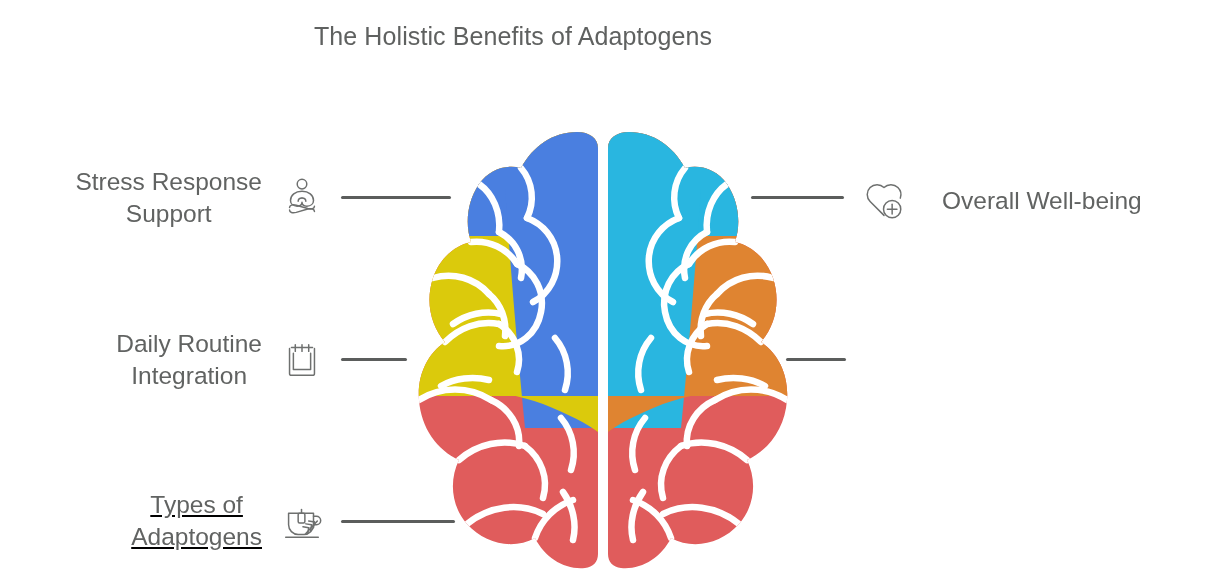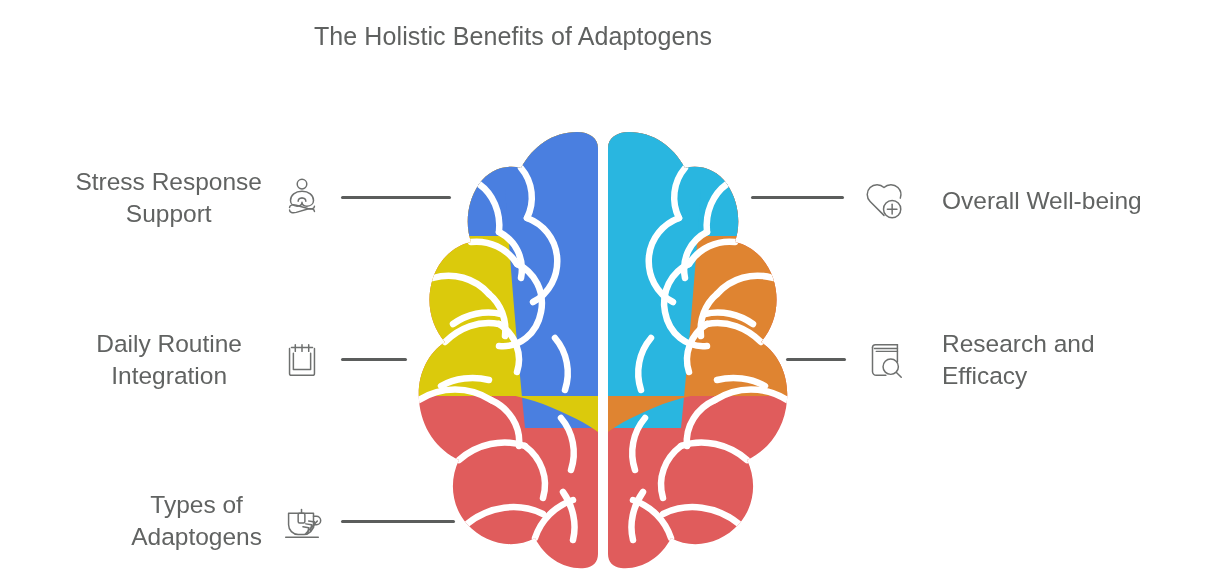--- a/index.html
+++ b/index.html
@@ -218,37 +218,37 @@
         <path class="ico" d="M24,24 C26.5,24 28,25.5 28,27.5"></path>
         <path class="ico" d="M11,34 C11,31.5 14,30.5 18,31.5 L30,35
                               C34,36 37,35 37,32.5"></path>
         <path class="ico" d="M37,38 C37,35.5 34,34.5 30,35.5 L18,39
                               C14,40 11,39 11,36.5"></path>
       </svg>
     </div>
   </div>
   <div class="connector" style="left:341px; top:196px; width:110px;"></div>
 
-  <div class="label-row label-left" style="right:880px; top:328px;gap:20px;">
+  <div class="label-row label-left" style="right:880px; top:328px;">
     <div class="label-text">Daily Routine
 Integration</div>
     <div class="icon-box">
       <svg viewBox="0 0 48 48" xmlns="http://www.w3.org/2000/svg">
         <path class="ico" d="M11,12 L11,38 C11,39.2 11.9,40 13,40 L35,40 C36.1,40 37,39.2 37,38 L37,12"></path>
         <path class="ico" d="M15,17 L15,34 L33,34 L33,17"></path>
         <line class="ico" x1="17" y1="8" x2="17" y2="15"></line>
         <line class="ico" x1="24" y1="8" x2="24" y2="15"></line>
         <line class="ico" x1="31" y1="8" x2="31" y2="15"></line>
         <line class="ico" x1="13" y1="11" x2="35" y2="11"></line>
       </svg>
     </div>
   </div>
   <div class="connector" style="left:341px; top:358px; width:66px;"></div>
 
-  <div class="label-row label-left" style="right:880px; top:489px;">
+  <div class="label-row label-left" style="right:880px; top:489px;text-decoration:underline;">
     <div class="label-text">Types of
 Adaptogens</div>
     <div class="icon-box">
       <svg viewBox="0 0 48 48" xmlns="http://www.w3.org/2000/svg">
         <path class="ico" d="M10,16 L10,28 C10,33.5 14.5,38 20,38 L26,38
                               C31.5,38 36,33.5 36,28 L36,16 Z"></path>
         <path class="ico" d="M36,19 L39,19 C41.5,19 43.5,21 43.5,23.5
                               C43.5,26 41.5,28 39,28 L36,28"></path>
         <rect class="ico" x="20" y="16" width="7" height="10" rx="1.5"></rect>
         <line class="ico" x1="23.5" y1="12" x2="23.5" y2="16"></line>
@@ -269,30 +269,15 @@
                               C41.5,13 42.3,17.3 41,21"></path>
         <circle class="ico" cx="32.5" cy="32.5" r="9"></circle>
         <line class="ico" x1="32.5" y1="27.5" x2="32.5" y2="37.5"></line>
         <line class="ico" x1="27.5" y1="32.5" x2="37.5" y2="32.5"></line>
       </svg>
     </div>
     <div class="label-text">Overall Well-being</div>
   </div>
   <div class="connector" style="left:751px; top:196px; width:93px;"></div>
 
-  <div class="label-row label-right" style="left:860px; top:328px;">
-    <div class="icon-box">
-      <svg viewBox="0 0 48 48" xmlns="http://www.w3.org/2000/svg">
-        <path class="ico" d="M12,11 C12,9.3 13.3,8 15,8 L38,8"></path>
-        <path class="ico" d="M14,12 L38,12"></path>
-        <path class="ico" d="M38,8 L38,26"></path>
-        <path class="ico" d="M12,11 L12,36 C12,38.2 13.8,40 16,40 L26,40"></path>
-        <path class="ico" d="M38,15 L16,15"></path>
-        <circle class="ico" cx="31" cy="31" r="8"></circle>
-        <line class="ico" x1="37" y1="37" x2="42" y2="42"></line>
-      </svg>
-    </div>
-    <div class="label-text">Research and
-Efficacy</div>
-  </div>
   <div class="connector" style="left:786px; top:358px; width:60px;"></div>
 
 </div>
 
 </body></html>

